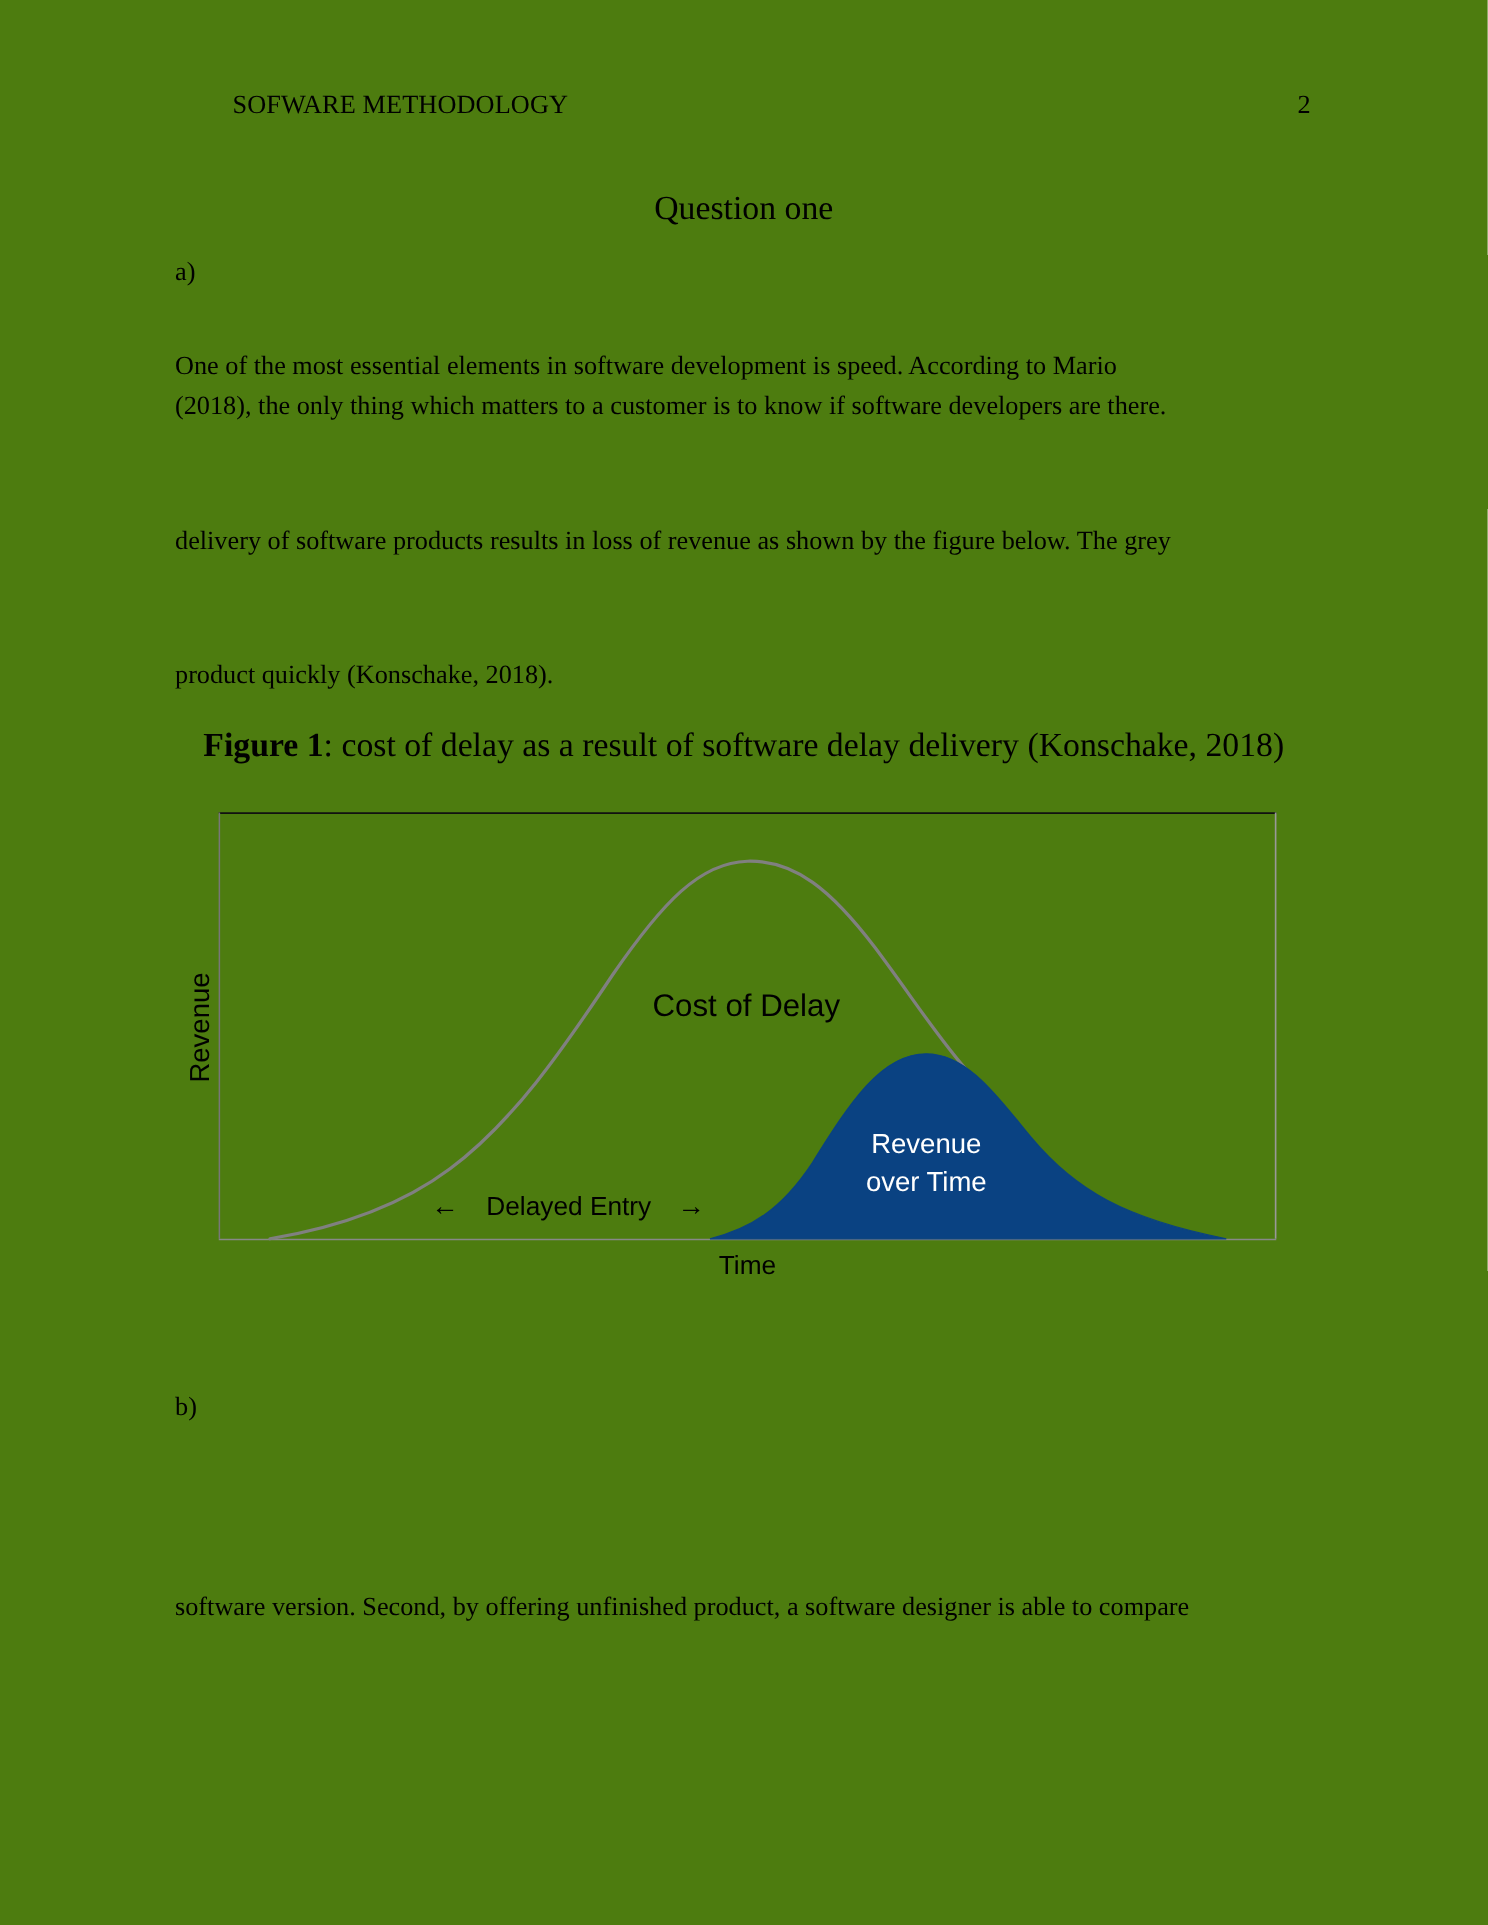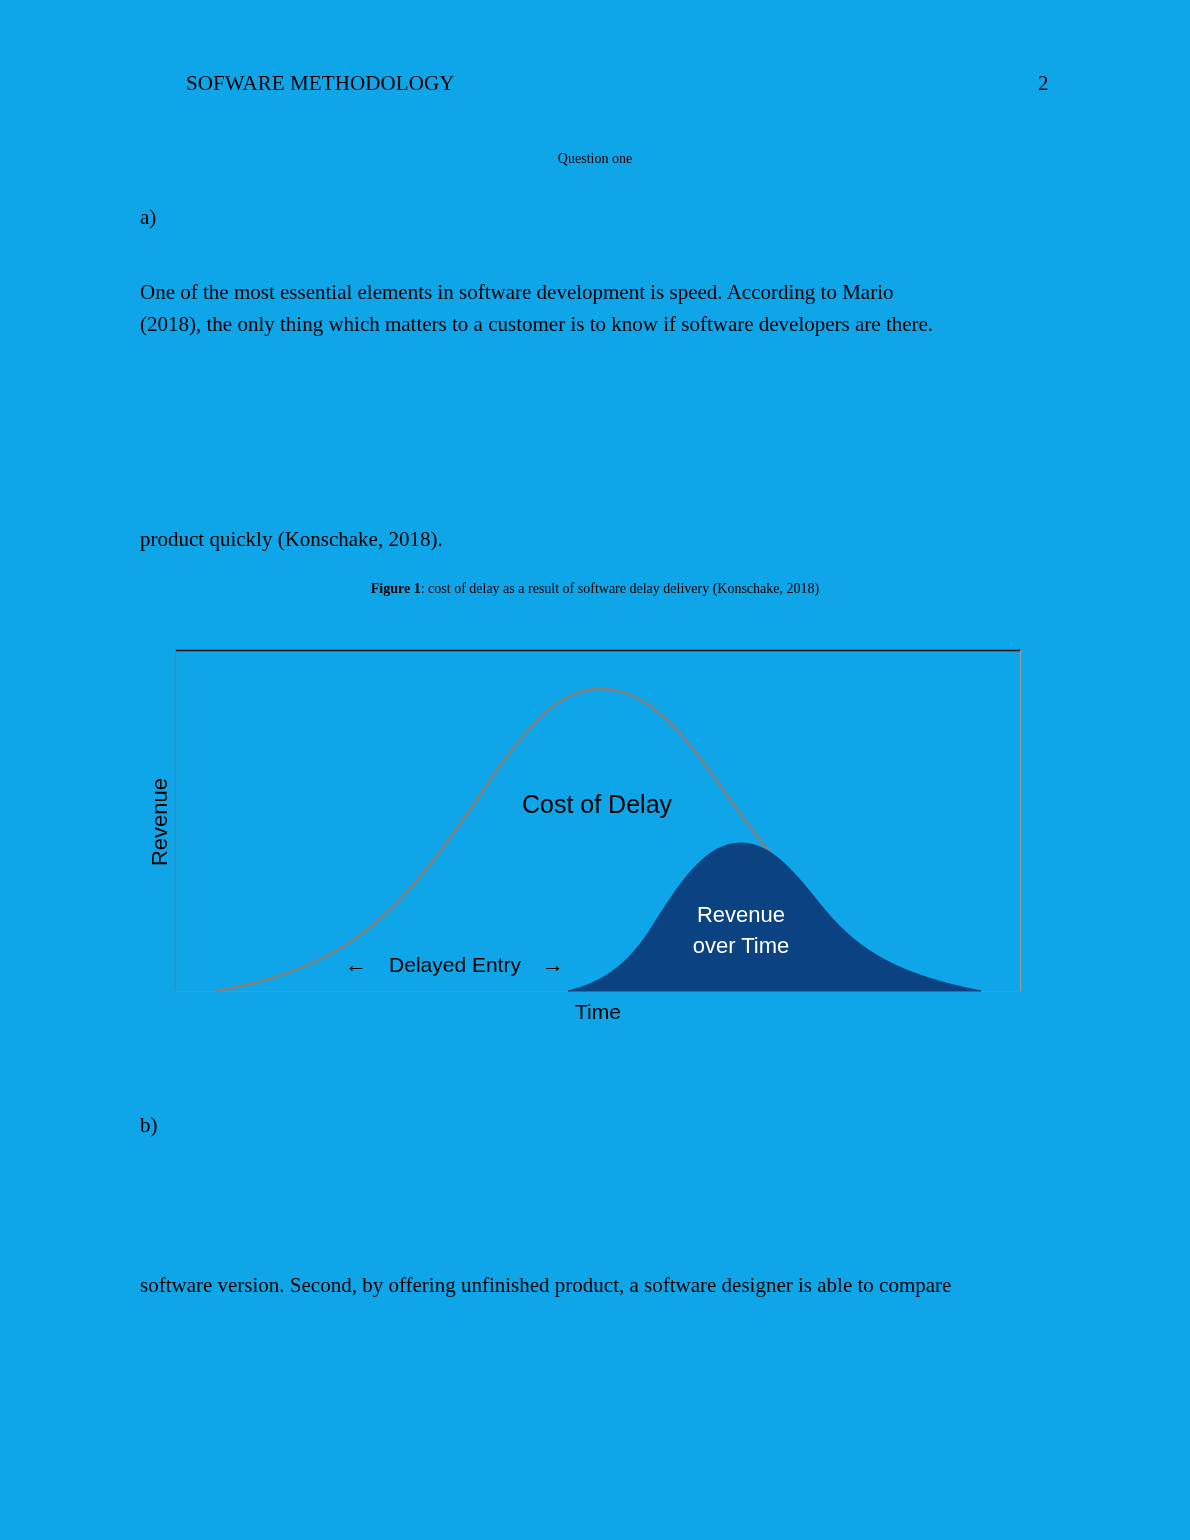--- a/index.html
+++ b/index.html
@@ -1,21 +1,21 @@
 <!DOCTYPE html>
 <html><head>
 <meta charset="utf-8">
 <style>
   html, body { margin: 0; padding: 0; background: #ffffff; }
   body { width: 1190px; height: 1540px; position: relative; overflow: hidden;
          font-family: "Liberation Serif", "DejaVu Serif", serif; color: #000; }
-  .page { position: absolute; left: 0; top: 0; width: 1190px; height: 1540px; background: #0ea5e9; }
+  .page { position: absolute; left: 0; top: 0; width: 1190px; height: 1540px; background: #4d7c0f; }
   .hdr-title { position: absolute; left: 186px; top: 71px; font-size: 21px; letter-spacing: 0.1px; }
   .hdr-page { position: absolute; left: 1038px; top: 71px; font-size: 21px; }
-  .center { position: absolute; left: 0; width: 1190px; text-align: center; font-size: 14px; }
+  .center { position: absolute; left: 0; width: 1190px; text-align: center; font-size: 27px; }
   .q-title { top: 151px; }
   .label { position: absolute; left: 140px; font-size: 21px; }
   .line { position: absolute; left: 140px; font-size: 21px; white-space: nowrap; }
   .caption { top: 581px; }
   .caption b { font-weight: bold; }
   .figure { position: absolute; left: 140px; top: 640px; width: 900px; height: 390px; }
   .figure svg { display: block; }
   .fig-text { font-family: "Liberation Sans", "DejaVu Sans", sans-serif; }
 </style>
 </head>
@@ -25,20 +25,21 @@
 
   <div class="hdr-title">SOFWARE METHODOLOGY</div>
   <div class="hdr-page">2</div>
 
   <div class="center q-title">Question one</div>
 
   <div class="label" style="top:205px;">a)</div>
 
   <div class="line" style="top:244px;margin-top:36px;">One of the most essential elements in software development is speed. According to Mario</div>
   <div class="line" style="top:312px;">(2018), the only thing which matters to a customer is to know if software developers are there.</div>
+  <div class="line" style="top:420px;">delivery of software products results in loss of revenue as shown by the figure below. The grey</div>
   <div class="line" style="top:527px;">product quickly (Konschake, 2018).</div>
 
   <div class="center caption"><b>Figure 1</b><span>: cost of delay as a result of software delay delivery (Konschake, 2018)</span></div>
 
   <div class="figure">
 
     <svg width="900" height="390" viewBox="140 640 900 390" xmlns="http://www.w3.org/2000/svg">
 
       <line x1="175" y1="650.5" x2="1021" y2="650.5" stroke="#111" stroke-width="1.3"></line>
       <line x1="175.5" y1="650" x2="175.5" y2="991" stroke="#777" stroke-width="1.2"></line>

